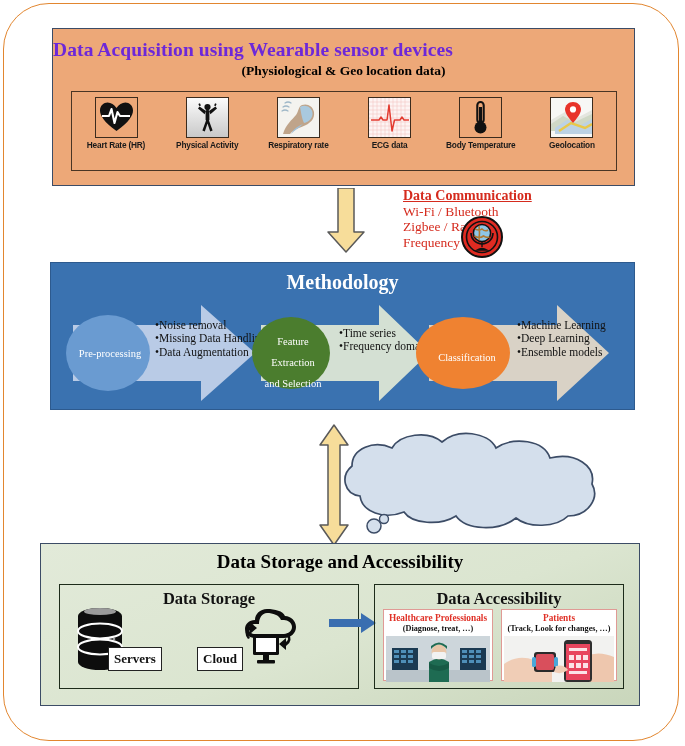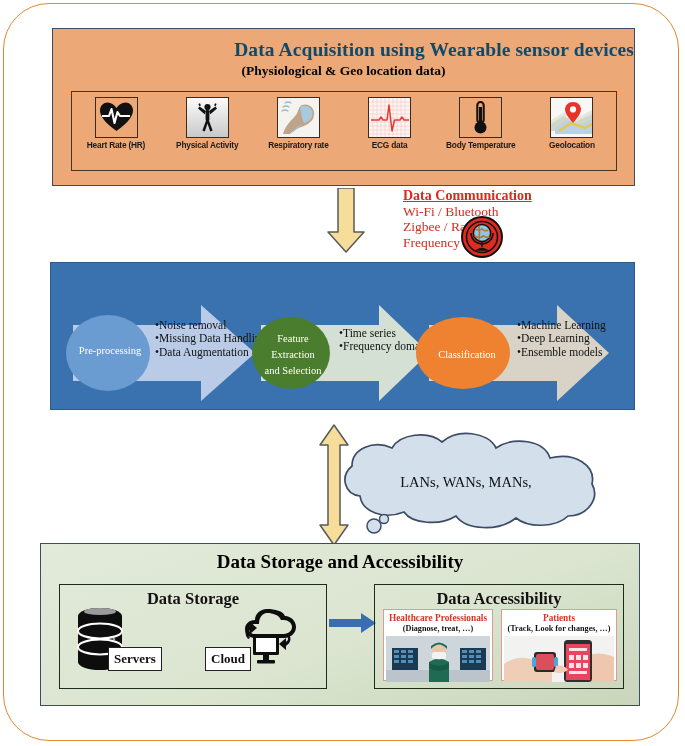--- a/index.html
+++ b/index.html
@@ -12,21 +12,21 @@
     position:absolute;left:3px;top:3px;width:676px;height:738px;
     border:1.6px solid #e2862f;border-radius:46px;box-sizing:border-box;
   }
 
   
   .acq{
     position:absolute;left:52px;top:28px;width:583px;height:158px;
     background:#eda878;border:1.6px solid #3c4c66;box-sizing:border-box;
   }
   .acq-title{
-    text-align:right;font-weight:bold;font-size:19.5px;color:#0c4a6e;
+    text-align:left;font-weight:bold;font-size:19.5px;color:#6d28d9;
     margin-top:10px;letter-spacing:.1px;
   }
   .acq-sub{
     text-align:center;font-weight:bold;font-size:13.5px;color:#000;margin-top:2px;
   }
   .sensor-box{
     position:absolute;left:18px;top:62px;width:546px;height:80px;
     border:1.4px solid #4a3524;box-sizing:border-box;
   }
   .sensor-row{display:flex;justify-content:space-between;padding:5px 7px 0 7px;}
@@ -60,21 +60,21 @@
     text-align:center;color:#fff;font-weight:bold;font-size:20px;margin-top:8px;
   }
   .meth-stage{position:absolute;top:42px;}
   .stage-bullets{
     position:absolute;font-size:11.5px;line-height:13.4px;color:#111;
     font-family:"Liberation Serif", serif;
   }
   .stage-bullets div{white-space:nowrap;}
   .ellipse-lbl{
     position:absolute;text-align:center;color:#fff;font-size:10.5px;
-    line-height:16px;font-family:"Liberation Serif", serif;
+    line-height:21px;font-family:"Liberation Serif", serif;
   }
 
   
   .cloud-wrap{position:absolute;left:300px;top:432px;width:360px;height:112px;}
   .cloud-title{
     position:absolute;left:68px;top:18px;width:200px;text-align:center;
     font-weight:bold;font-size:19px;color:#111;
   }
   .cloud-sub{
     position:absolute;left:44px;top:42px;width:244px;text-align:center;
@@ -240,20 +240,21 @@
     <circle cx="21" cy="21" r="20" fill="none" stroke="#111" stroke-width="2"></circle>
     <circle cx="21" cy="21" r="15.5" fill="none" stroke="#111" stroke-width="1.6"></circle>
     <circle cx="21" cy="17" r="8.6" fill="#8ec6e6" stroke="#111" stroke-width="1.5"></circle>
     <path d="M14 13 q4 2 7 0 q3 3 6 1 M13.5 20 q5 3 9 0 q3 2 6 1 M18 10 q1 7 0 14" fill="none" stroke="#b07a32" stroke-width="1.6"></path>
     <path d="M21 25.6 L21 31 M16 34 q5 -3 10 0 Z" fill="#d8a02a" stroke="#111" stroke-width="1.4"></path>
     <path d="M10 17 a11 11 0 0 0 22 0" fill="none" stroke="#111" stroke-width="1.6"></path>
   </svg>
 </div>
 
 <div class="meth">
+  <div class="meth-title">Methodology</div>
 
   <div class="meth-stage" style="left:22px;">
     <svg width="182" height="96" viewBox="0 0 182 96">
       <path d="M0 20 L128 20 L128 0 L182 48 L128 96 L128 76 L0 76 Z" fill="#b9cbe6"></path>
     </svg>
     <svg style="position:absolute;left:-8px;top:9px;" width="86" height="78" viewBox="0 0 86 78">
       <ellipse cx="43" cy="39" rx="42" ry="38" fill="#6a9bd1"></ellipse>
     </svg>
     <div class="ellipse-lbl" style="left:4px;top:38px;width:66px;">
       <span>Pre-processing</span>
@@ -301,33 +302,32 @@
 
 <div class="cloud-wrap">
   <svg width="360" height="112" viewBox="0 0 360 112">
     <path d="M52 34 C 52 16 74 8 92 16 C 100 2 128 -2 142 10 C 158 -4 188 0 196 16
              C 214 4 244 8 250 26 C 276 20 296 34 292 52 C 300 66 288 84 268 84
              C 256 96 228 96 216 86 C 198 100 166 98 156 84 C 140 94 112 92 104 80
              C 84 88 62 80 60 64 C 44 62 40 44 52 34 Z" fill="#d4dfec" stroke="#3c4c66" stroke-width="1.7"></path>
     <circle cx="74" cy="94" r="7" fill="#d4dfec" stroke="#3c4c66" stroke-width="1.5"></circle>
     <circle cx="84" cy="87" r="4.5" fill="#d4dfec" stroke="#3c4c66" stroke-width="1.4"></circle>
   </svg>
-  <div class="cloud-sub">LANs, WANs, MANs,</div>
 </div>
 
 <div class="updown-arrow">
   <svg width="32" height="122" viewBox="0 0 32 122">
     <path d="M16 1 L30 21 L22 21 L22 101 L30 101 L16 121 L2 101 L10 101 L10 21 L2 21 Z" fill="#f7dd9a" stroke="#595959" stroke-width="1.5" stroke-linejoin="round"></path>
   </svg>
 </div>
 
 <div class="store">
   <div class="store-title">Data Storage and Accessibility</div>
 
-  <div class="sub-panel" style="left:18px;top:40px;width:268px;height:105px;">
+  <div class="sub-panel" style="left:18px;top:40px;width:300px;height:105px;">
     <div class="sub-title">Data Storage</div>
 
     <div style="position:absolute;left:14px;top:22px;">
       <svg width="52" height="66" viewBox="0 0 52 66">
         <g fill="#0d0d0d">
           <ellipse cx="26" cy="9" rx="22" ry="8"></ellipse>
           <rect x="4" y="9" width="44" height="46"></rect>
           <ellipse cx="26" cy="55" rx="22" ry="8"></ellipse>
         </g>
         <g fill="none" stroke="#ffffff" stroke-width="2">
@@ -351,21 +351,21 @@
         <rect x="17" y="32" width="26" height="20" rx="1.6" fill="#0d0d0d"></rect>
         <rect x="20" y="35" width="20" height="14" fill="#ffffff"></rect>
         <rect x="27" y="52" width="6" height="5" fill="#0d0d0d"></rect>
         <rect x="21" y="57" width="18" height="3.4" rx="1" fill="#0d0d0d"></rect>
         <path d="M12 36 q-6 -8 2 -13 l0 -4 l7 6 l-7 6 l0 -4 q-4 3 0 8 Z" fill="#0d0d0d"></path>
         <path d="M52 30 q6 8 -2 13 l0 4 l-7 -6 l7 -6 l0 4 q4 -3 0 -8 Z" fill="#0d0d0d"></path>
       </svg>
     </div>
 
     <div class="tag" style="left:48px;top:62px;">Servers</div>
-    <div class="tag" style="left:145px;top:62px;">Cloud</div>
+    <div class="tag" style="left:137px;top:62px;">Cloud</div>
   </div>
 
   <div style="position:absolute;left:288px;top:68px;">
     <svg width="48" height="22" viewBox="0 0 48 22">
       <path d="M0 7 L32 7 L32 1 L47 11 L32 21 L32 15 L0 15 Z" fill="#3a6eb0"></path>
     </svg>
   </div>
 
   <div class="sub-panel" style="left:333px;top:40px;width:250px;height:105px;">
     <div class="sub-title">Data Accessibility</div>

